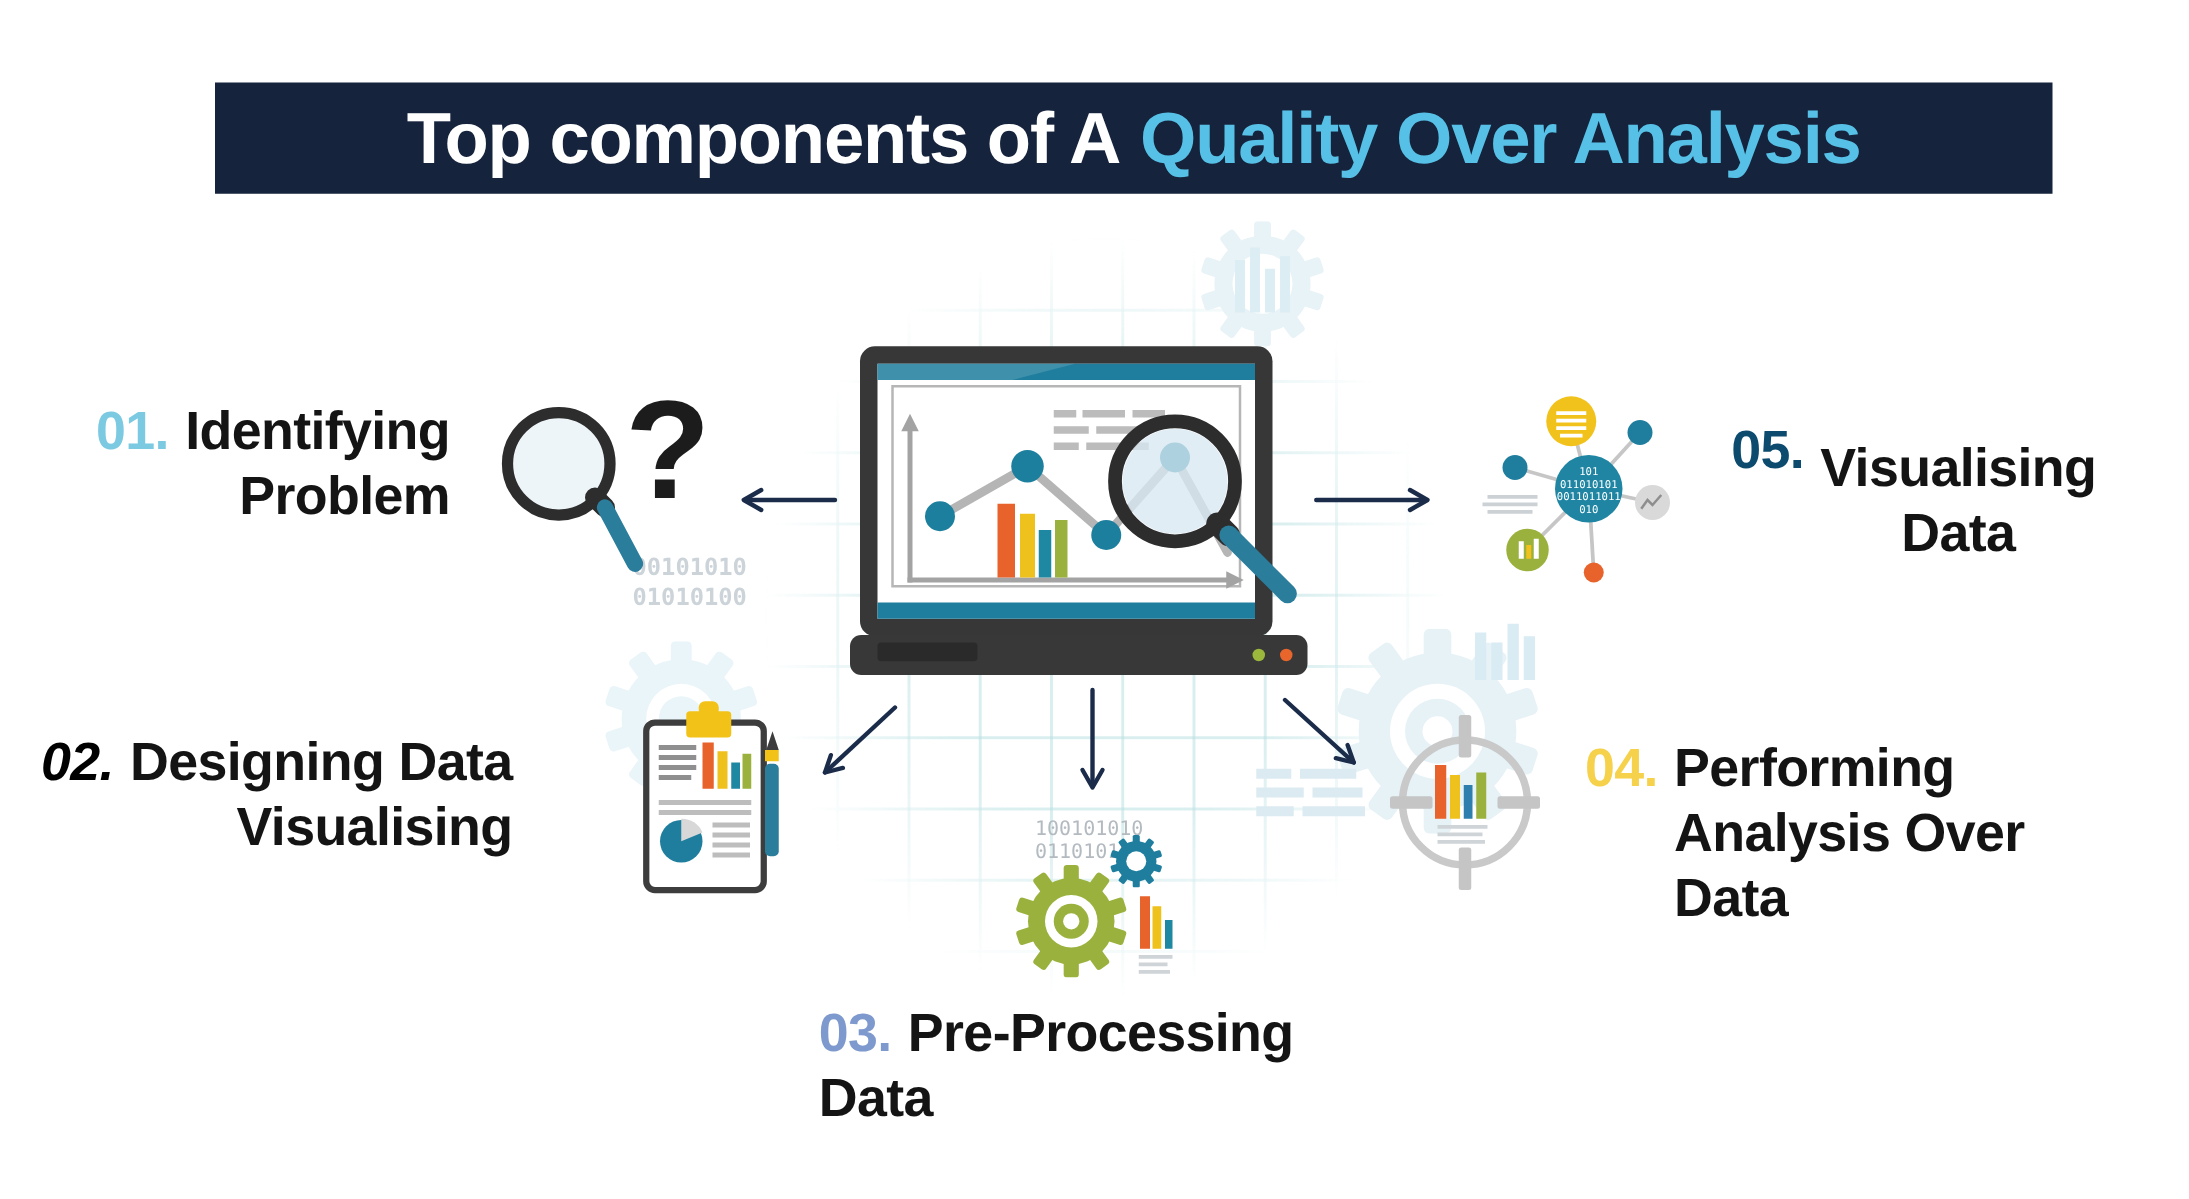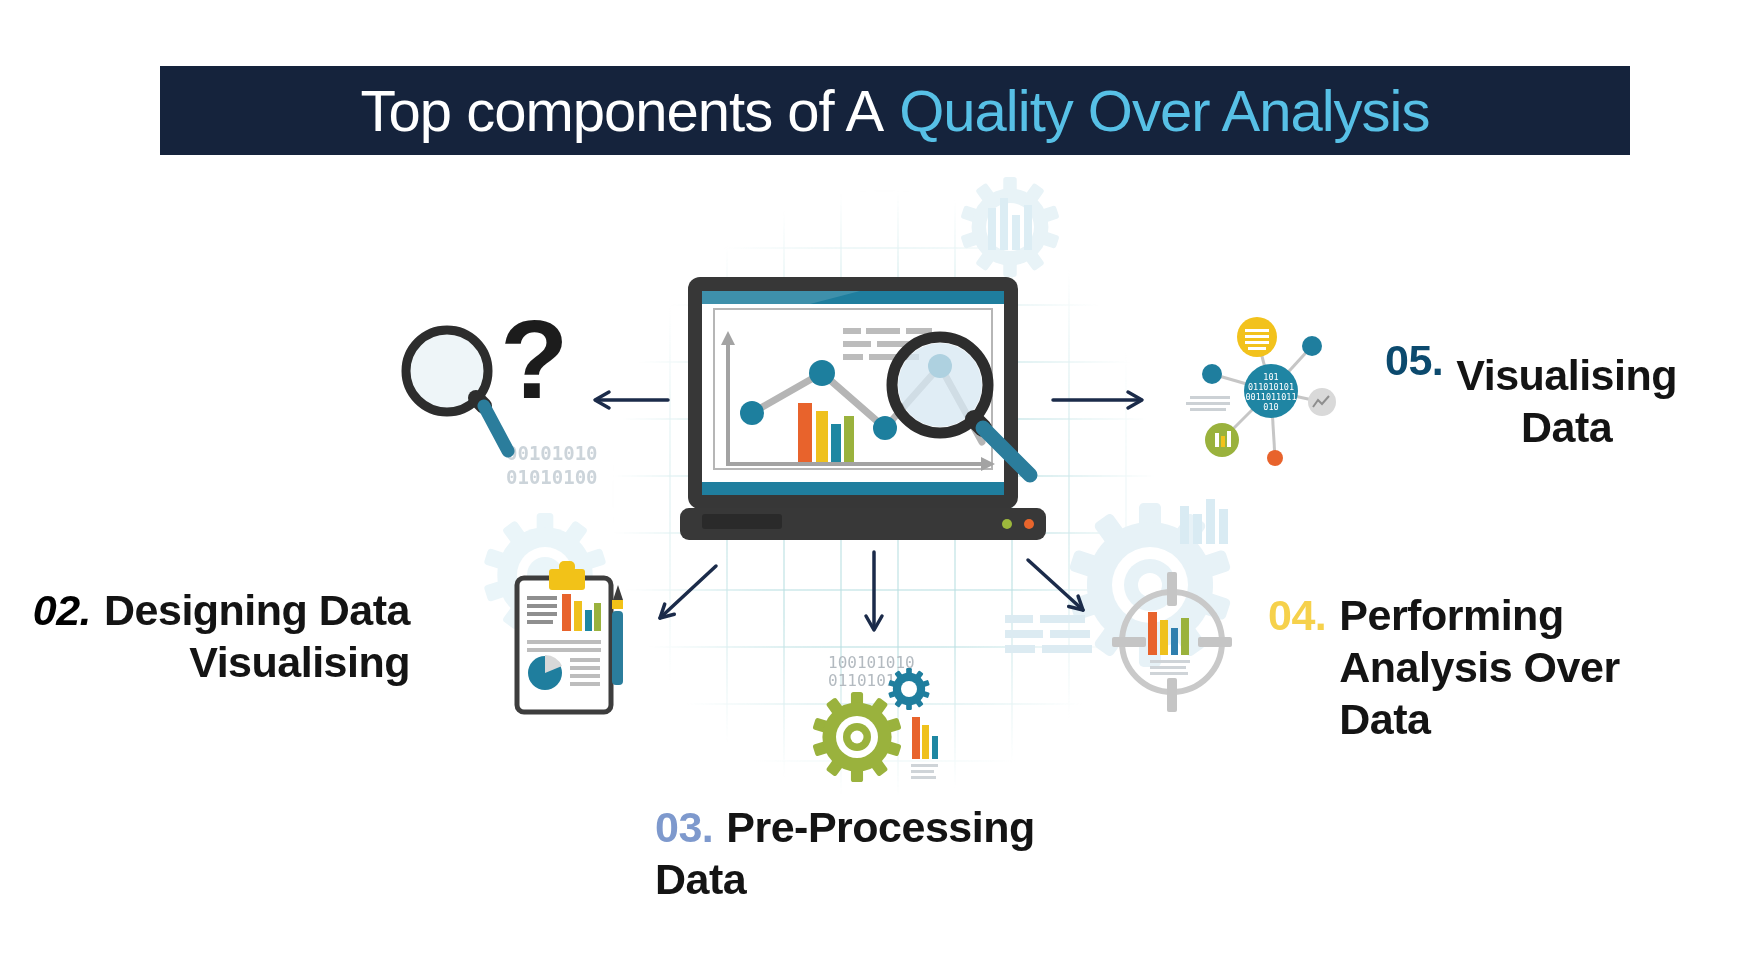--- a/index.html
+++ b/index.html
@@ -5,23 +5,23 @@
   html,body{margin:0;padding:0;background:#fff;}
   body{font-family:"Liberation Sans", sans-serif;}
   .stage{position:relative;width:1751px;height:959px;background:#ffffff;overflow:hidden;}
   .grid{position:absolute;left:612px;top:190px;width:545px;height:608px;z-index:0;
     background-image:linear-gradient(rgba(186,224,226,.55) 2px, transparent 2px),
                      linear-gradient(90deg, rgba(186,224,226,.55) 2px, transparent 2px);
     background-size:57px 57px;
     -webkit-mask-image:radial-gradient(ellipse closest-side,#000 55%,transparent 100%);
     mask-image:radial-gradient(ellipse closest-side,#000 55%,transparent 100%);}
   .art{position:absolute;left:0;top:0;z-index:1;}
-  .banner{position:absolute;left:160px;top:66px;width:1470px;height:89px;z-index:3;
+  .banner{position:absolute;left:172px;top:66px;width:1470px;height:89px;z-index:3;
     display:flex;align-items:center;justify-content:center;gap:16px;
-    font-weight:400;font-size:58px;letter-spacing:-1px;color:#ffffff;}
+    font-weight:700;font-size:58px;letter-spacing:-1px;color:#ffffff;}
   .step{position:absolute;z-index:3;font-weight:800;font-size:43px;line-height:52px;
     color:#141414;letter-spacing:-0.5px;}
   .step .num{margin-right:13px;}
   .right{text-align:right;}
   .center{text-align:left;}
   .flexrow{display:flex;align-items:flex-start;}
   .lines-left{text-align:left;}
   .lines-center{text-align:center;margin-top:15px;}
   svg text{font-family:"Liberation Sans", sans-serif;}
   .binmono{font-family:"DejaVu Sans Mono", monospace;}
@@ -272,20 +272,24 @@
         <text class="binmono" x="1271" y="410">010</text>
       </g>
     </g>
   </svg>
 
   <div class="banner" style="background:#15233c;">
     <span>Top components of A</span>
     <span style="color: rgb(87, 192, 230);">Quality Over Analysis</span>
   </div>
 
+  <div class="step right" style="left:20px;top:319px;width:340px;">
+    <div><span class="num" style="color: rgb(124, 201, 226);">01.</span><span>Identifying</span></div>
+    <div>Problem</div>
+  </div>
 
   <div class="step right" style="left:10px;top:584px;width:400px;">
     <div><span class="num" style="color: #000000; font-style: italic;">02.</span><span>Designing Data</span></div>
     <div>Visualising</div>
   </div>
 
   <div class="step center" style="left:655px;top:801px;width:440px;">
     <div><span class="num" style="color: rgb(126, 153, 205);">03.</span><span>Pre-Processing</span></div>
     <div>Data</div>
   </div>

